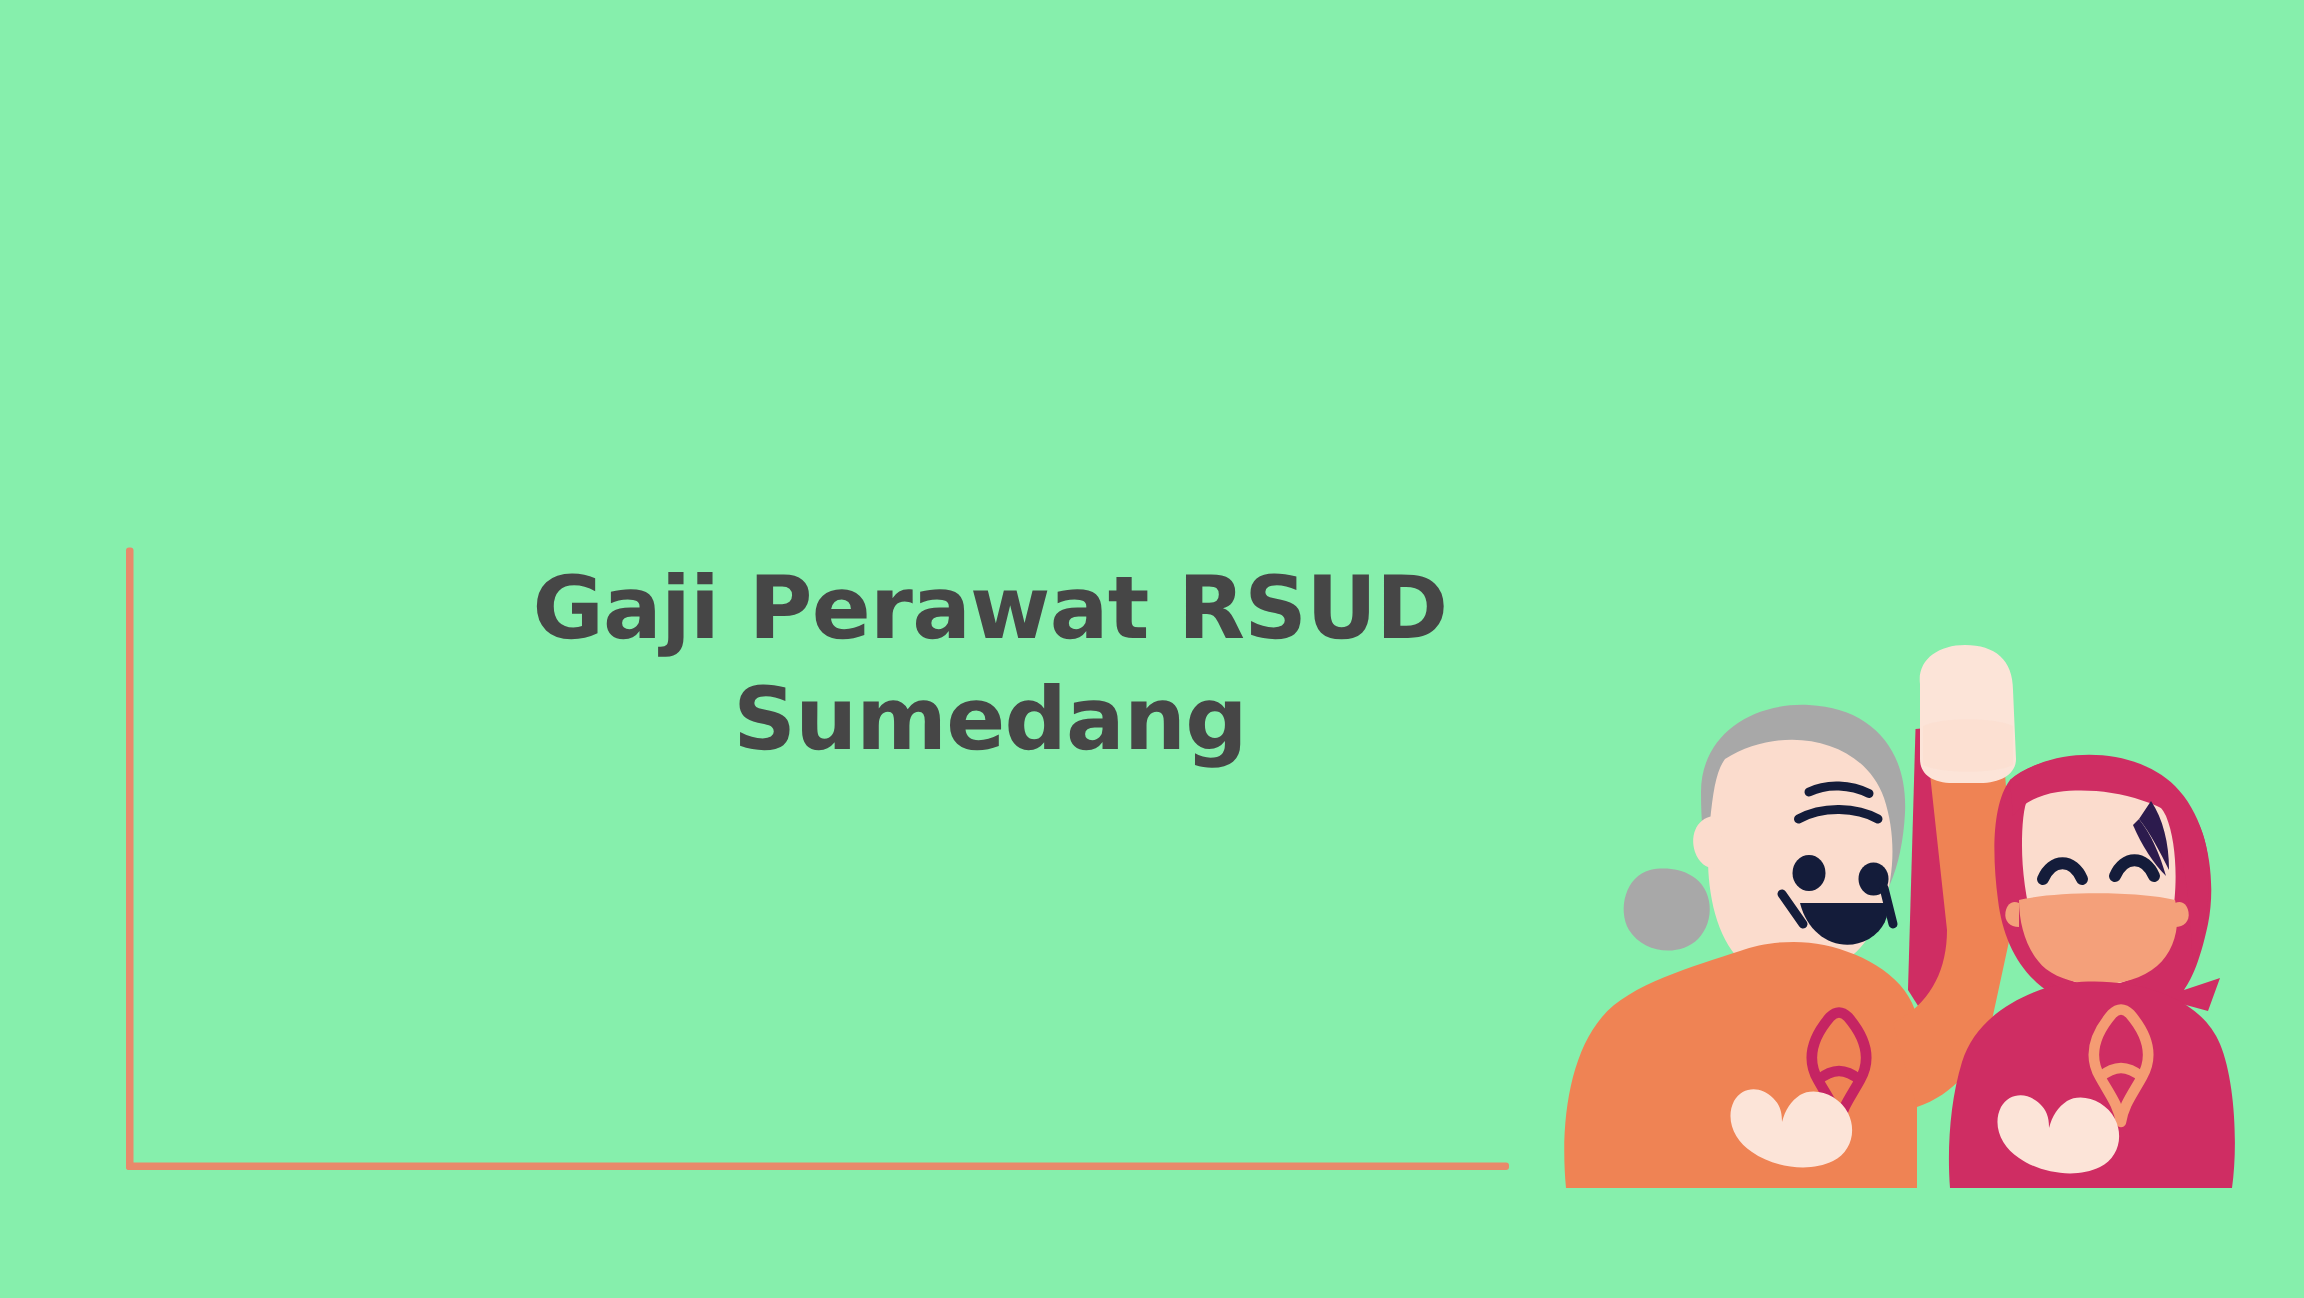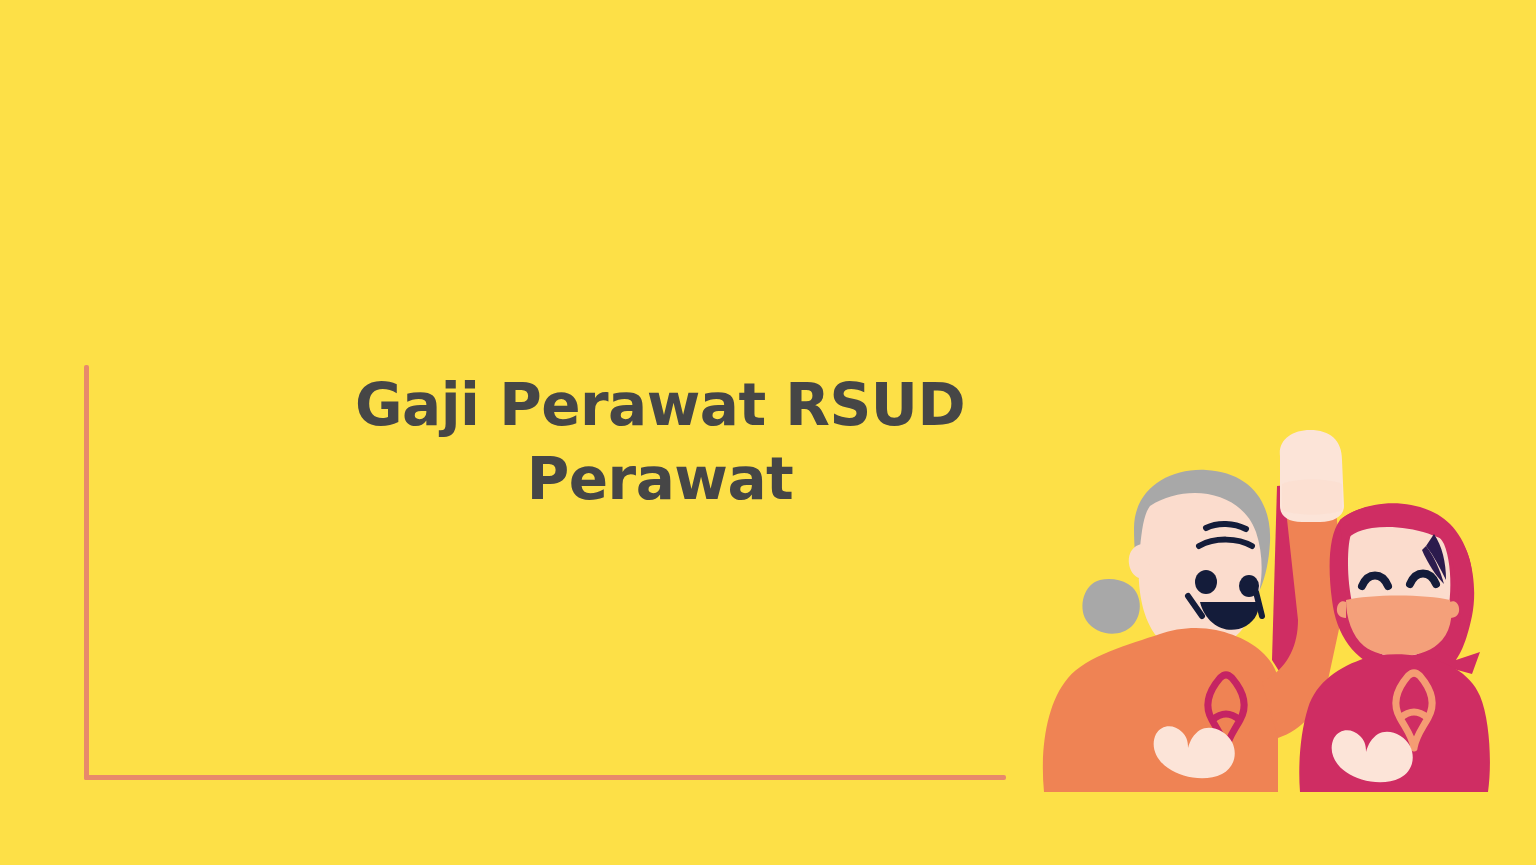--- a/index.html
+++ b/index.html
@@ -7,21 +7,21 @@
     padding: 0;
     background: #ffffff;
   }
   body {
     font-family: "Liberation Sans", sans-serif;
   }
   #slide {
     position: relative;
     width: 1536px;
     height: 865px;
-    background: #fde047;
+    background: #86efac;
     overflow: hidden;
   }
 
   
   .frame-vline {
     position: absolute;
     left: 84px;
     top: 365px;
     width: 5px;
     height: 415px;
@@ -73,21 +73,21 @@
 </head>
 <body>
 
 <div id="slide">
 
   <div class="frame-vline"></div>
   <div class="frame-hline"></div>
 
   <div class="title-block">
     <h1 class="title-text">Gaji Perawat RSUD</h1>
-    <h1 class="title-text">Perawat</h1>
+    <h1 class="title-text">Sumedang</h1>
   </div>
 
   <div class="illustration">
     <svg viewBox="0 0 500 400" xmlns="http://www.w3.org/2000/svg">
 
       <g>
         <path d="M267,66 L312,62 L322,170 L300,300 L262,240 Z" fill="#cf2d63"></path>
       </g>
 
       <g>

